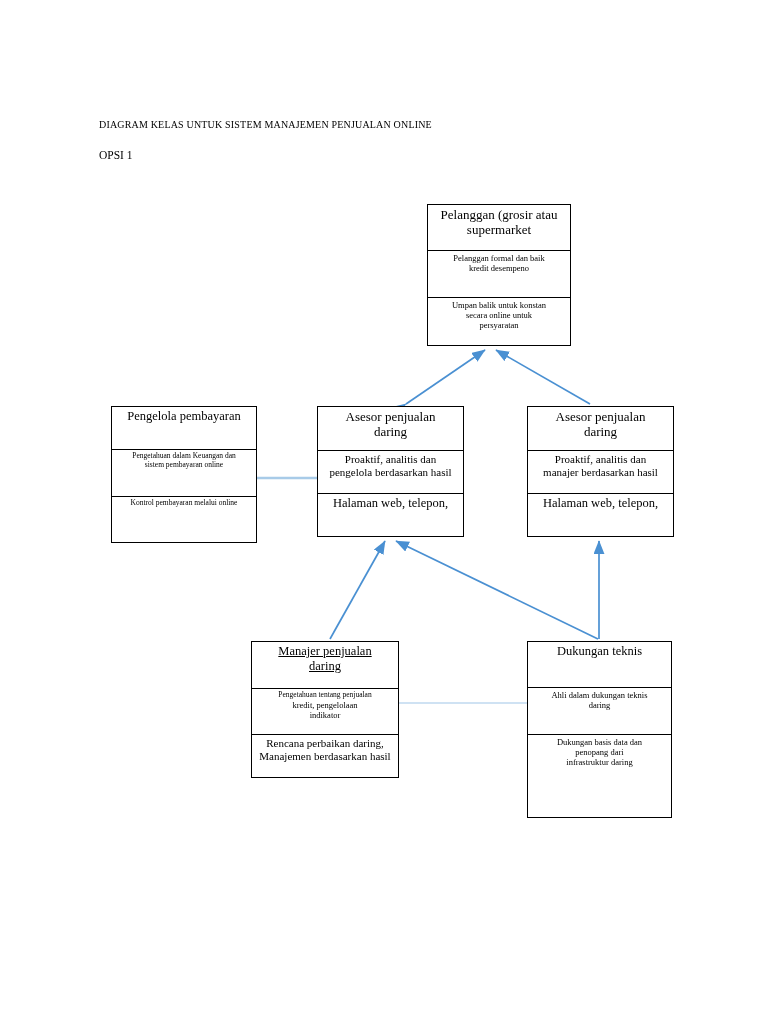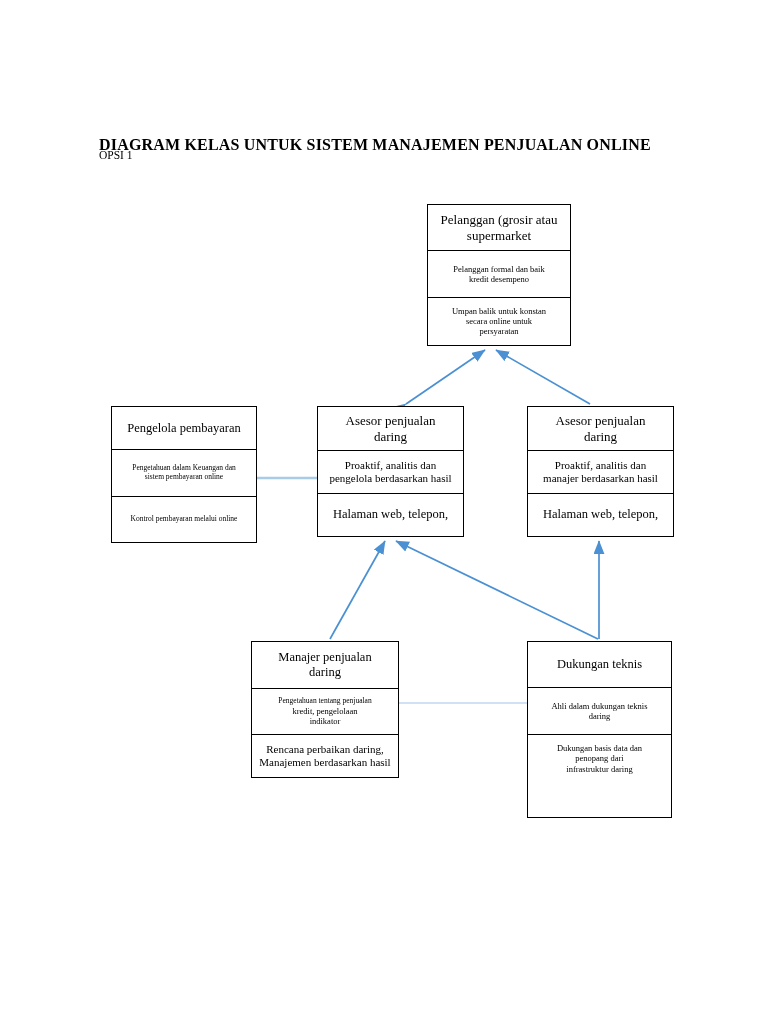--- a/index.html
+++ b/index.html
@@ -21,23 +21,23 @@
     position: absolute;
     inset: 0;
     width: 768px;
     height: 1024px;
   }
 
   
   .doc-title {
     position: absolute;
     left: 99px;
-    top: 136px;
-    font-size: 16px;
-    font-weight: bold;
+    top: 119px;
+    font-size: 10px;
+    font-weight: normal;
     letter-spacing: 0.18px;
     white-space: nowrap;
   }
   .doc-subtitle {
     position: absolute;
     left: 99px;
     top: 149px;
     font-size: 11.5px;
     font-weight: normal;
     white-space: nowrap;
@@ -49,21 +49,20 @@
     box-sizing: border-box;
     border: 1.6px solid #000000;
     background: #ffffff;
     display: flex;
     flex-direction: column;
     z-index: 3;
   }
   .uml-cell {
     box-sizing: border-box;
     display: flex;
-    align-items: center;
     justify-content: center;
     text-align: center;
     padding: 2px 5px;
     line-height: 1.18;
   }
   .uml-cell + .uml-cell {
     border-top: 1.6px solid #000000;
   }
   .uml-name {
     font-size: 13px;
@@ -88,21 +87,21 @@
   #box-asesor-1 .c0 { height: 44px; }
   #box-asesor-1 .c1 { height: 43px; }
   #box-asesor-1 .c2 { height: 44px; }
 
   #box-asesor-2    { left: 527px; top: 406px; width: 147px; height: 131px; }
   #box-asesor-2 .c0 { height: 44px; }
   #box-asesor-2 .c1 { height: 43px; }
   #box-asesor-2 .c2 { height: 44px; }
 
   #box-manajer     { left: 251px; top: 641px; width: 148px; height: 137px; }
-  #box-manajer .c0 { height: 47px; }
+  #box-manajer .c0 { height: 47px; text-decoration: underline; }
   #box-manajer .c1 { height: 46px; }
   #box-manajer .c2 { height: 44px; }
 
   #box-dukungan    { left: 527px; top: 641px; width: 145px; height: 177px; }
   #box-dukungan .c0 { height: 45px; }
   #box-dukungan .c1 { height: 47px; }
   #box-dukungan .c2 { height: 48px; }
 
   .stack-line { display: block; }
 

